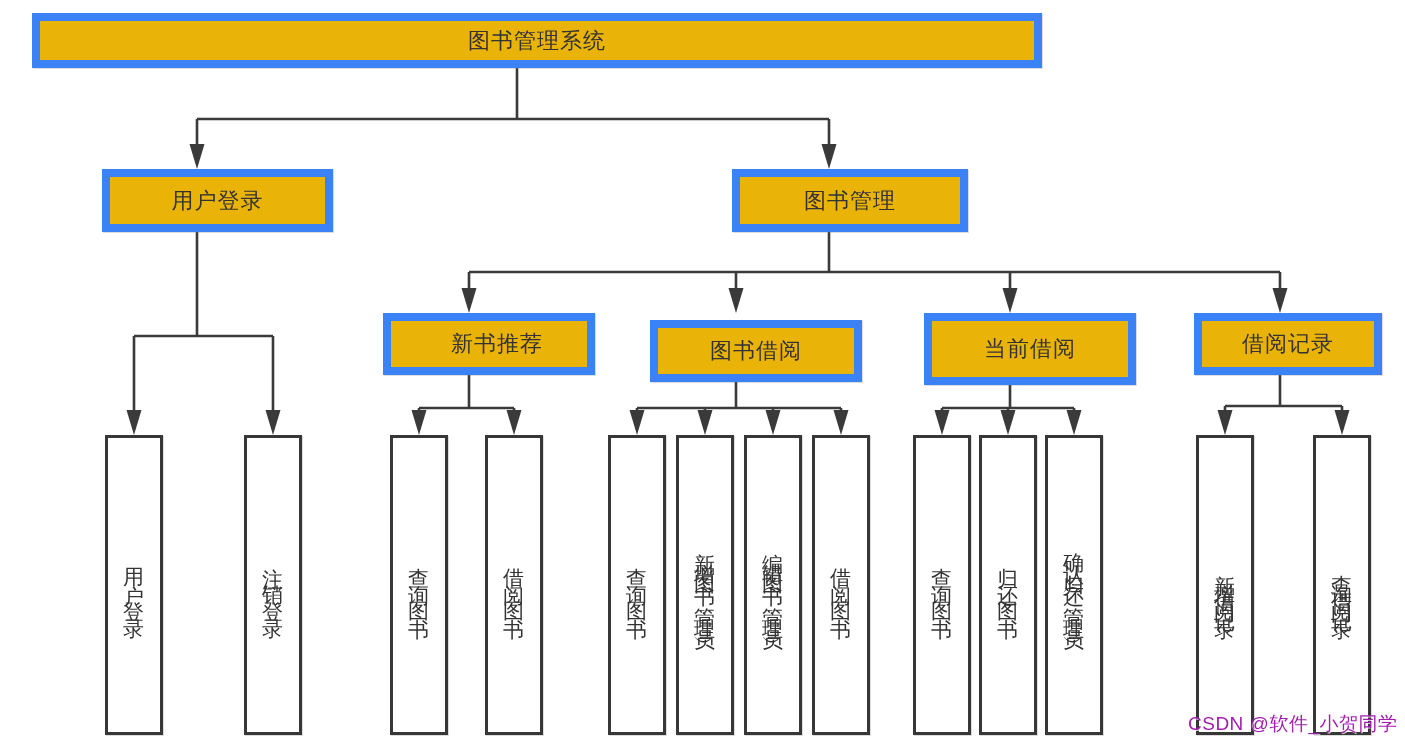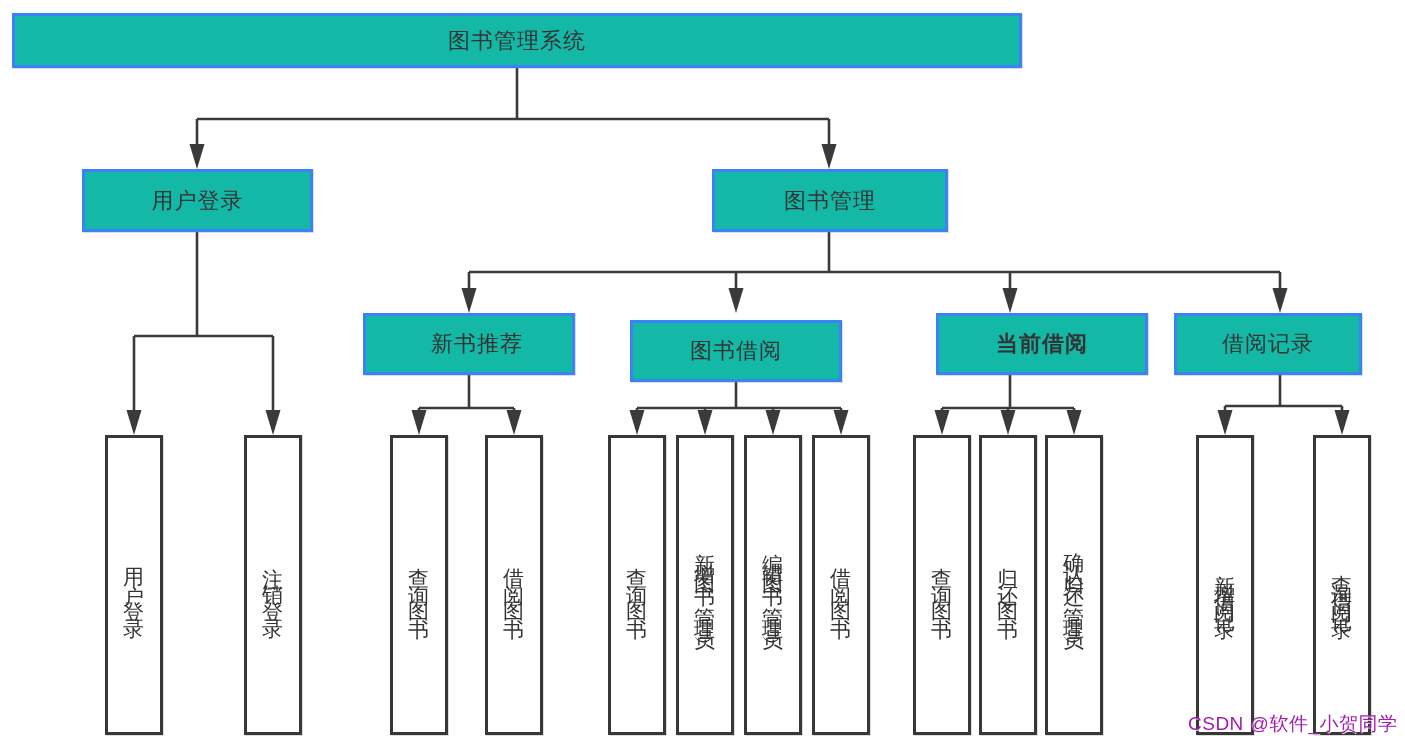--- a/index.html
+++ b/index.html
@@ -4,24 +4,25 @@
 <style>
   html,body{margin:0;padding:0;background:#ffffff;}
   body{font-family:"Liberation Sans","DejaVu Sans",sans-serif;}
   #canvas{
     position:relative;width:1405px;height:747px;background:#ffffff;overflow:hidden;
   }
   #connectors{position:absolute;left:0;top:0;width:1405px;height:747px;}
   #connectors path{stroke:#3a3a3a;stroke-width:2.6;fill:none;}
   #connectors polygon{fill:#3a3a3a;stroke:none;}
   .hbox{
-    position:absolute;box-sizing:border-box;border:3px solid #3b82f6;background:#14b8a6;
+    position:absolute;box-sizing:border-box;border:8px solid #3b82f6;background:#eab308;
     display:flex;align-items:center;justify-content:center;
     color:#333333;font-size:22px;letter-spacing:1px;
     box-shadow:1px 1px 0 rgba(120,120,120,.25);
+    margin-left:20px;
   }
   .vbox{
     position:absolute;box-sizing:border-box;border:3px solid #373737;background:#ffffff;
     display:flex;align-items:center;justify-content:center;
     color:#333333;font-size:21px;
     box-shadow:1px 1px 0 rgba(120,120,120,.25);
     top:435px;width:58px;height:300px;
   }
   .vbox .vtext{
     writing-mode:vertical-rl;text-orientation:mixed;line-height:1;white-space:nowrap;
@@ -83,21 +84,21 @@
     </g>
   </svg>
 
   <div class="hbox" style="left:12px;top:13px;width:1010px;height:55px;">图书管理系统</div>
 
   <div class="hbox" style="left:82px;top:169px;width:231px;height:63px;">用户登录</div>
   <div class="hbox" style="left:712px;top:169px;width:236px;height:63px;">图书管理</div>
 
   <div class="hbox" style="left:363px;top:313px;width:212px;height:62px;padding-left:16px;">新书推荐</div>
   <div class="hbox" style="left:630px;top:320px;width:212px;height:62px;">图书借阅</div>
-  <div class="hbox" style="left:936px;top:313px;width:212px;height:62px;font-weight:bold;">当前借阅</div>
+  <div class="hbox" style="left:904px;top:313px;width:212px;height:72px;">当前借阅</div>
   <div class="hbox" style="left:1174px;top:313px;width:188px;height:62px;">借阅记录</div>
 
   <div class="vbox" style="left:105px;">
     <span class="vtext ls4">用户登录</span>
   </div>
   <div class="vbox" style="left:244px;">
     <span class="vtext ls4">注销登录</span>
   </div>
 
   <div class="vbox" style="left:390px;">

